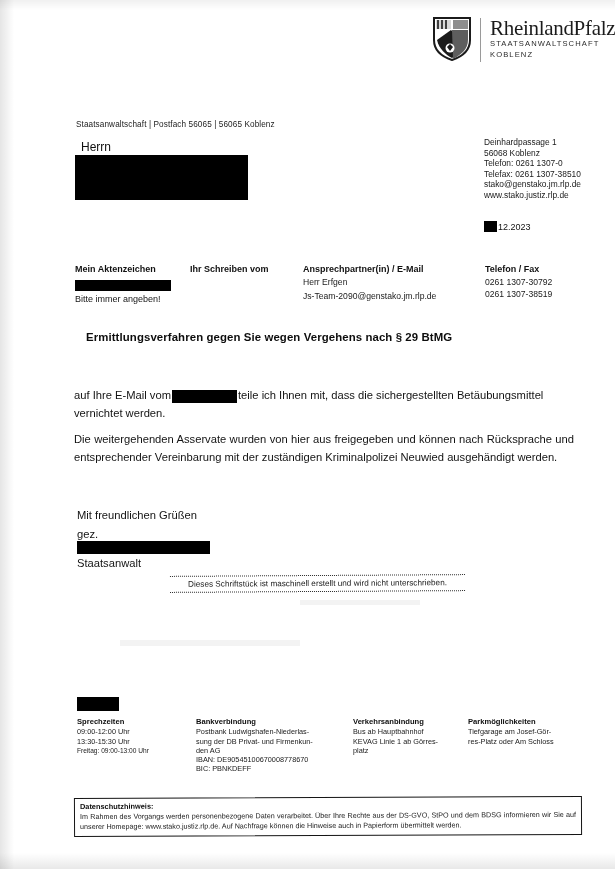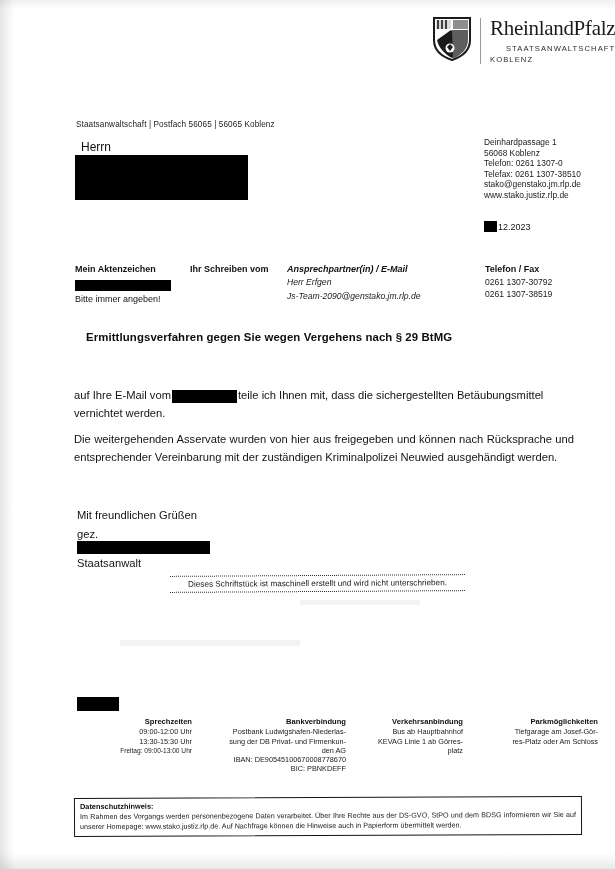--- a/index.html
+++ b/index.html
@@ -82,23 +82,21 @@
     font-size: 21px;
     line-height: 22px;
     letter-spacing: -.3px;
     color: #1b1b1b;
     white-space: nowrap;
   }
   .lh-sub1 {
     font-size: 7.6px;
     letter-spacing: 1.1px;
     color: #2b2b2b;
-    margin-top: 5px;
-    white-space: nowrap;
-    text-align: right;
+    white-space: nowrap;
   }
   .lh-sub2 {
     font-size: 7.6px;
     letter-spacing: 1.1px;
     color: #2b2b2b;
     margin-top: 2px;
     white-space: nowrap;
   }
 
   
@@ -168,21 +166,21 @@
   }
   .ref-body {
     font-size: 8.6px;
     line-height: 11px;
     color: #1a1a1a;
     margin-top: 3px;
     white-space: nowrap;
   }
   #ref-col-az { left: 0; }
   #ref-col-schreiben { left: 115px; }
-  #ref-col-ansprech { left: 212px; font-style: italic; }
+  #ref-col-ansprech { left: 228px; }
   #ref-col-telefon { left: 410px; }
   #az-redaction {
     width: 96px;
     height: 11px;
     margin-top: 3px;
   }
   #az-note {
     font-size: 9px;
     color: #151515;
     margin-top: 2px;
@@ -286,21 +284,20 @@
     left: 77px;
     top: 717px;
     width: 520px;
   }
   .foot-col {
     position: absolute;
     top: 0;
     font-size: 7.3px;
     line-height: 9.3px;
     color: #1a1a1a;
-    text-align: right;
   }
   .foot-head {
     font-size: 7.6px;
     font-weight: bold;
     color: #0f0f0f;
     margin-bottom: 1px;
   }
   #foot-col-1 { left: 0; width: 115px; }
   #foot-col-2 { left: 119px; width: 150px; }
   #foot-col-3 { left: 276px; width: 110px; }

